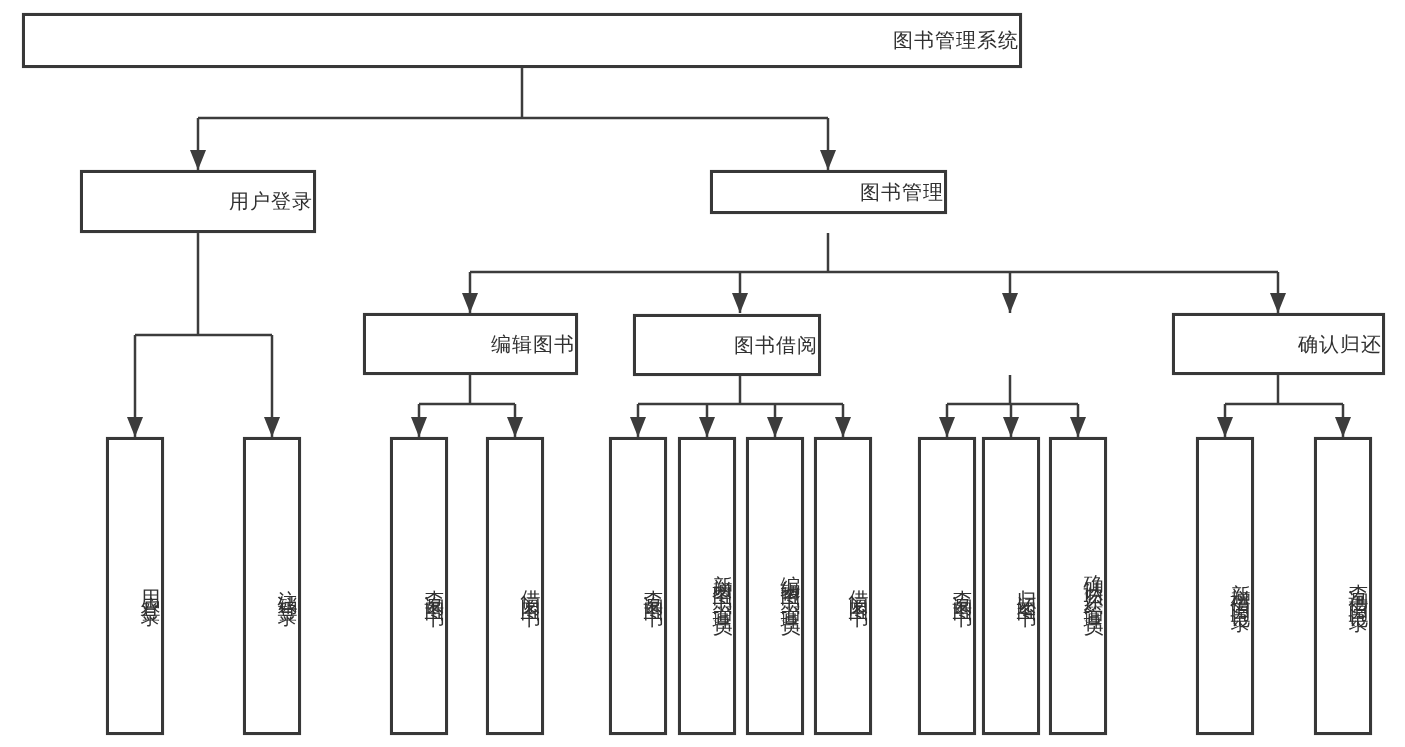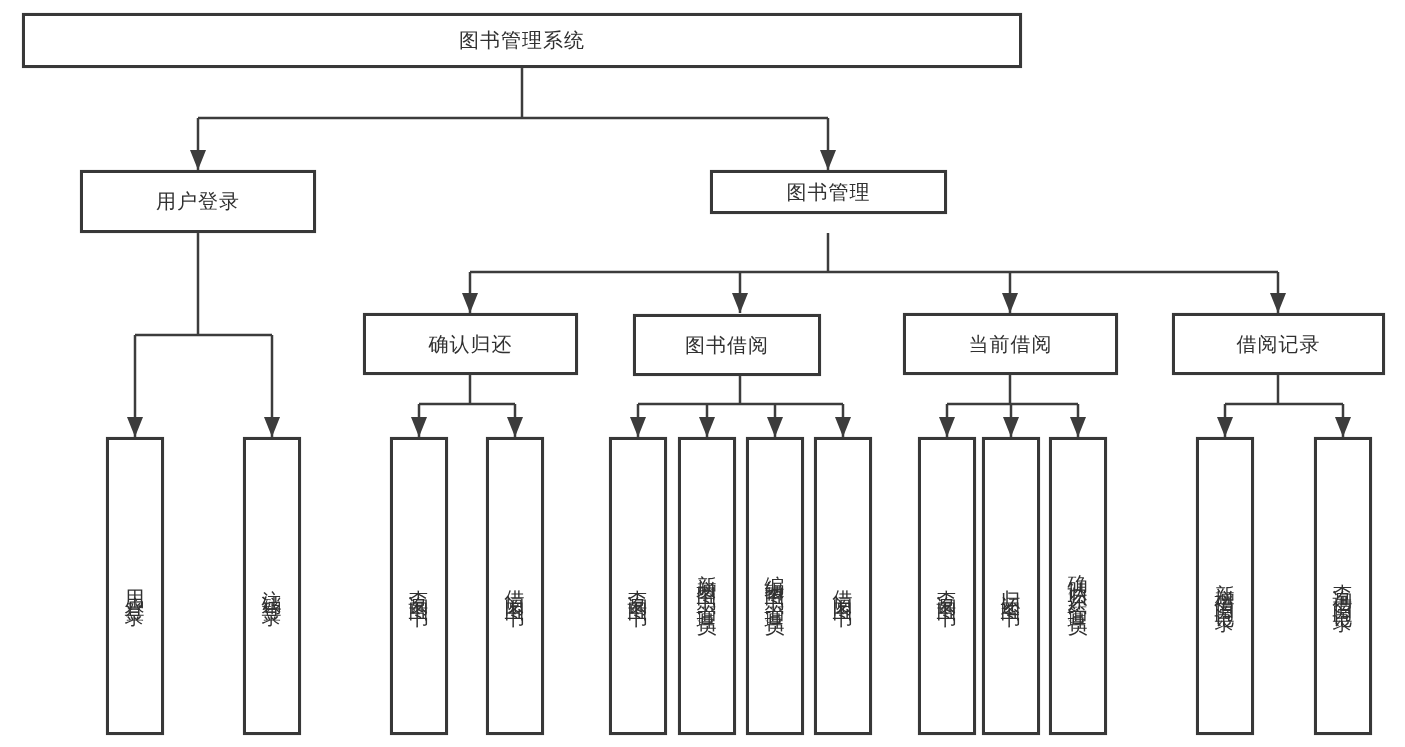--- a/index.html
+++ b/index.html
@@ -22,21 +22,21 @@
     height: 747px;
     pointer-events: none;
   }
   .node {
     position: absolute;
     box-sizing: border-box;
     background: #ffffff;
     border: 3px solid #383838;
     display: flex;
     align-items: center;
-    justify-content: center;
+    justify-content: flex-end;
     box-shadow: 0 0 1px rgba(120,120,120,.55);
   }
   .node .lbl {
     color: #303030;
     font-size: 20px;
     letter-spacing: 1px;
     white-space: nowrap;
   }
   .node.vert .lbl {
     writing-mode: vertical-lr;
@@ -137,30 +137,27 @@
   </div>
 
   <div class="node n-l2a">
     <span class="lbl">用户登录</span>
   </div>
   <div class="node n-l2b">
     <span class="lbl">图书管理</span>
   </div>
 
   <div class="node n-l3a">
-    <span class="lbl">确认归还</span>
+    <span class="lbl">编辑图书</span>
   </div>
   <div class="node n-l3b">
     <span class="lbl">图书借阅</span>
   </div>
-  <div class="node n-l3c">
-    <span class="lbl">当前借阅</span>
-  </div>
   <div class="node n-l3d">
-    <span class="lbl">借阅记录</span>
+    <span class="lbl">确认归还</span>
   </div>
 
   <div class="node vert leaf n-f01">
     <span class="lbl">用户登录</span>
   </div>
   <div class="node vert leaf n-f02">
     <span class="lbl">注销登录</span>
   </div>
   <div class="node vert leaf n-f03">
     <span class="lbl">查询图书</span>

